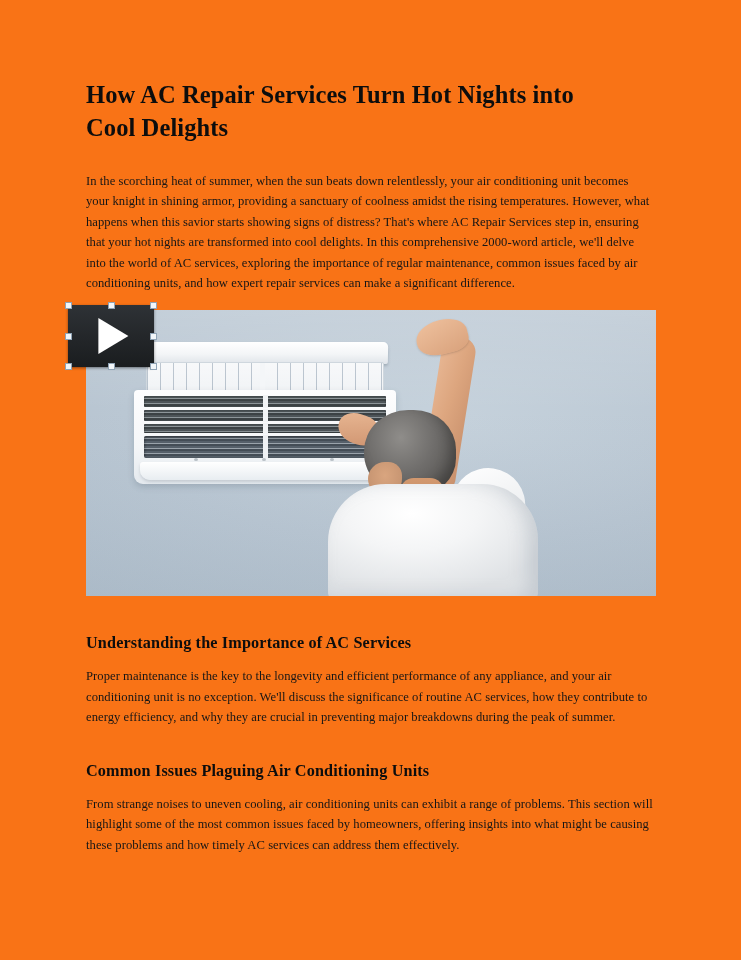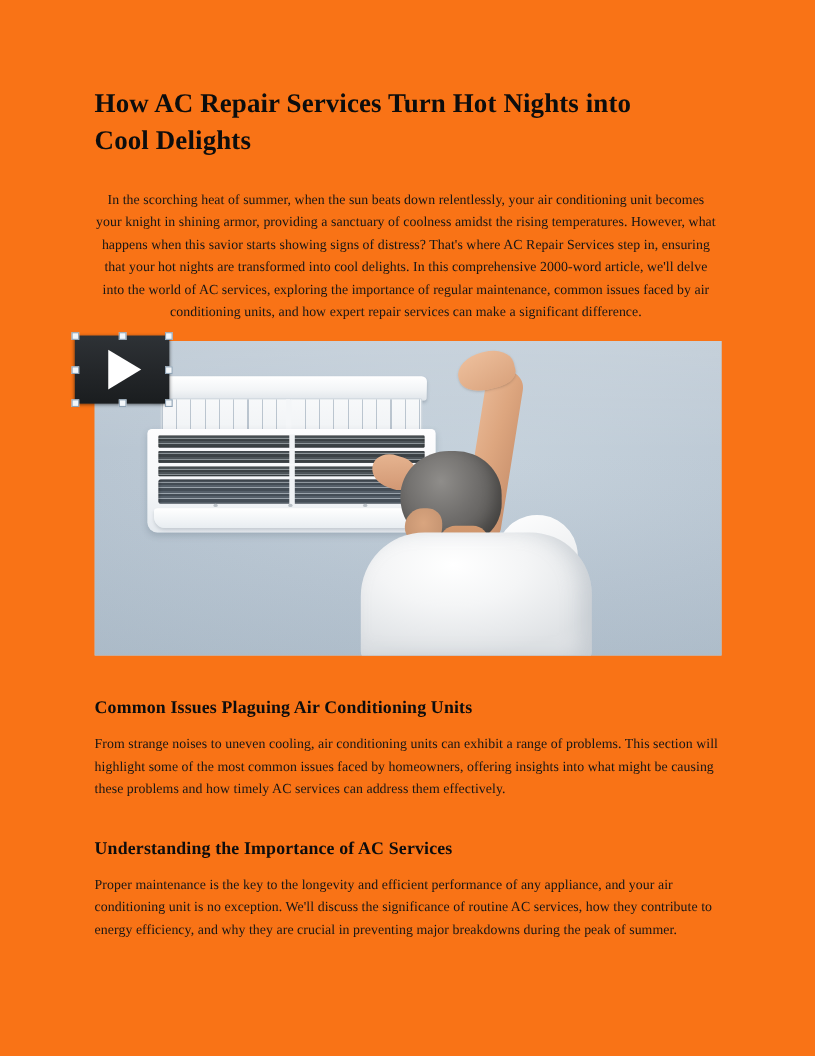--- a/index.html
+++ b/index.html
@@ -45,21 +45,21 @@
   
   .body-para {
     font-size: 12.6px;
     line-height: 1.63;
     color: #161616;
     margin: 0;
     text-align: left;
     letter-spacing: 0.05px;
   }
 
-  .intro-para { width: 566px; text-align: center; }
+  .intro-para { width: 566px; }
 
   
   .section-heading {
     font-size: 16.2px;
     font-weight: bold;
     color: #0d0d0d;
     letter-spacing: 0.15px;
     margin: 0 0 13px 0;
   }
 
@@ -395,24 +395,24 @@
       <div class="sel-handle mr"></div>
       <div class="sel-handle bl"></div>
       <div class="sel-handle bm"></div>
       <div class="sel-handle br"></div>
     </div>
   </div>
 
   <div class="sections-wrap">
 
     <div class="section">
+      <h2 class="section-heading">Understanding the Importance of AC Services</h2>
+      <p class="body-para">Proper maintenance is the key to the longevity and efficient performance of any appliance, and your air conditioning unit is no exception. We'll discuss the significance of routine AC services, how they contribute to energy efficiency, and why they are crucial in preventing major breakdowns during the peak of summer.</p>
+    </div>
+
+    <div class="section">
       <h2 class="section-heading">Common Issues Plaguing Air Conditioning Units</h2>
       <p class="body-para">From  strange noises to uneven cooling, air conditioning units can exhibit a  range of problems.  This section will highlight some of the most common issues faced by homeowners, offering insights into what might be causing these problems and how timely AC services can address them effectively.</p>
     </div>
 
-    <div class="section">
-      <h2 class="section-heading">Understanding the Importance of AC Services</h2>
-      <p class="body-para">Proper maintenance is the key to the longevity and efficient performance of any appliance, and your air conditioning unit is no exception. We'll discuss the significance of routine AC services, how they contribute to energy efficiency, and why they are crucial in preventing major breakdowns during the peak of summer.</p>
-    </div>
-
   </div>
 
 </div>
 
 </body></html>

